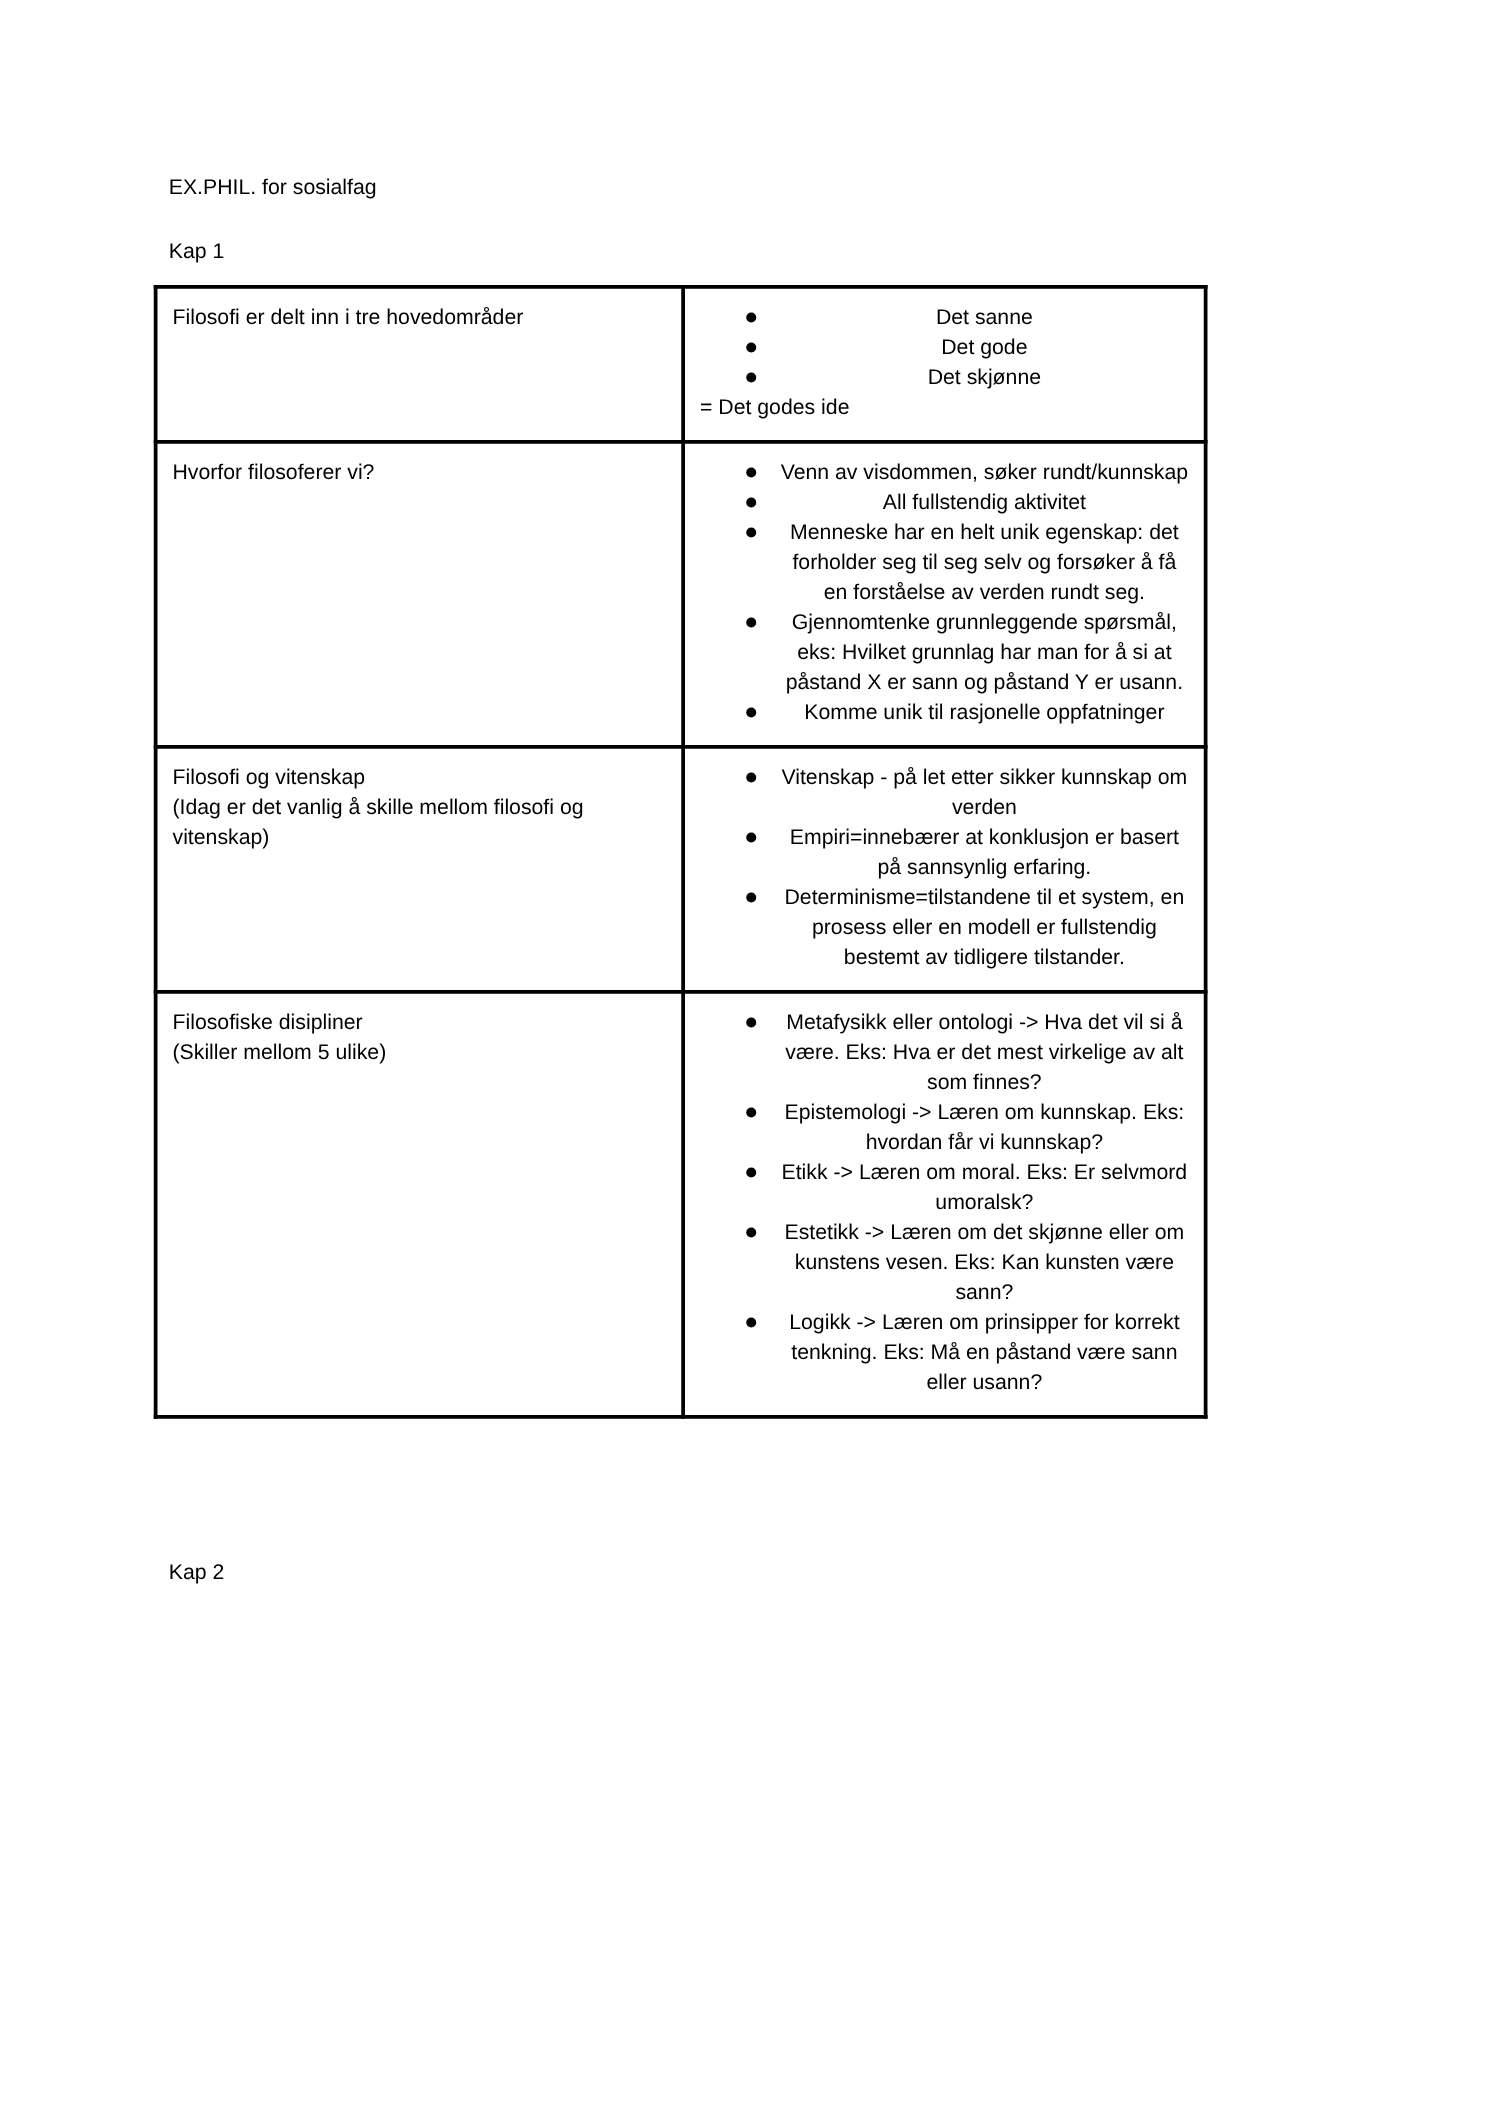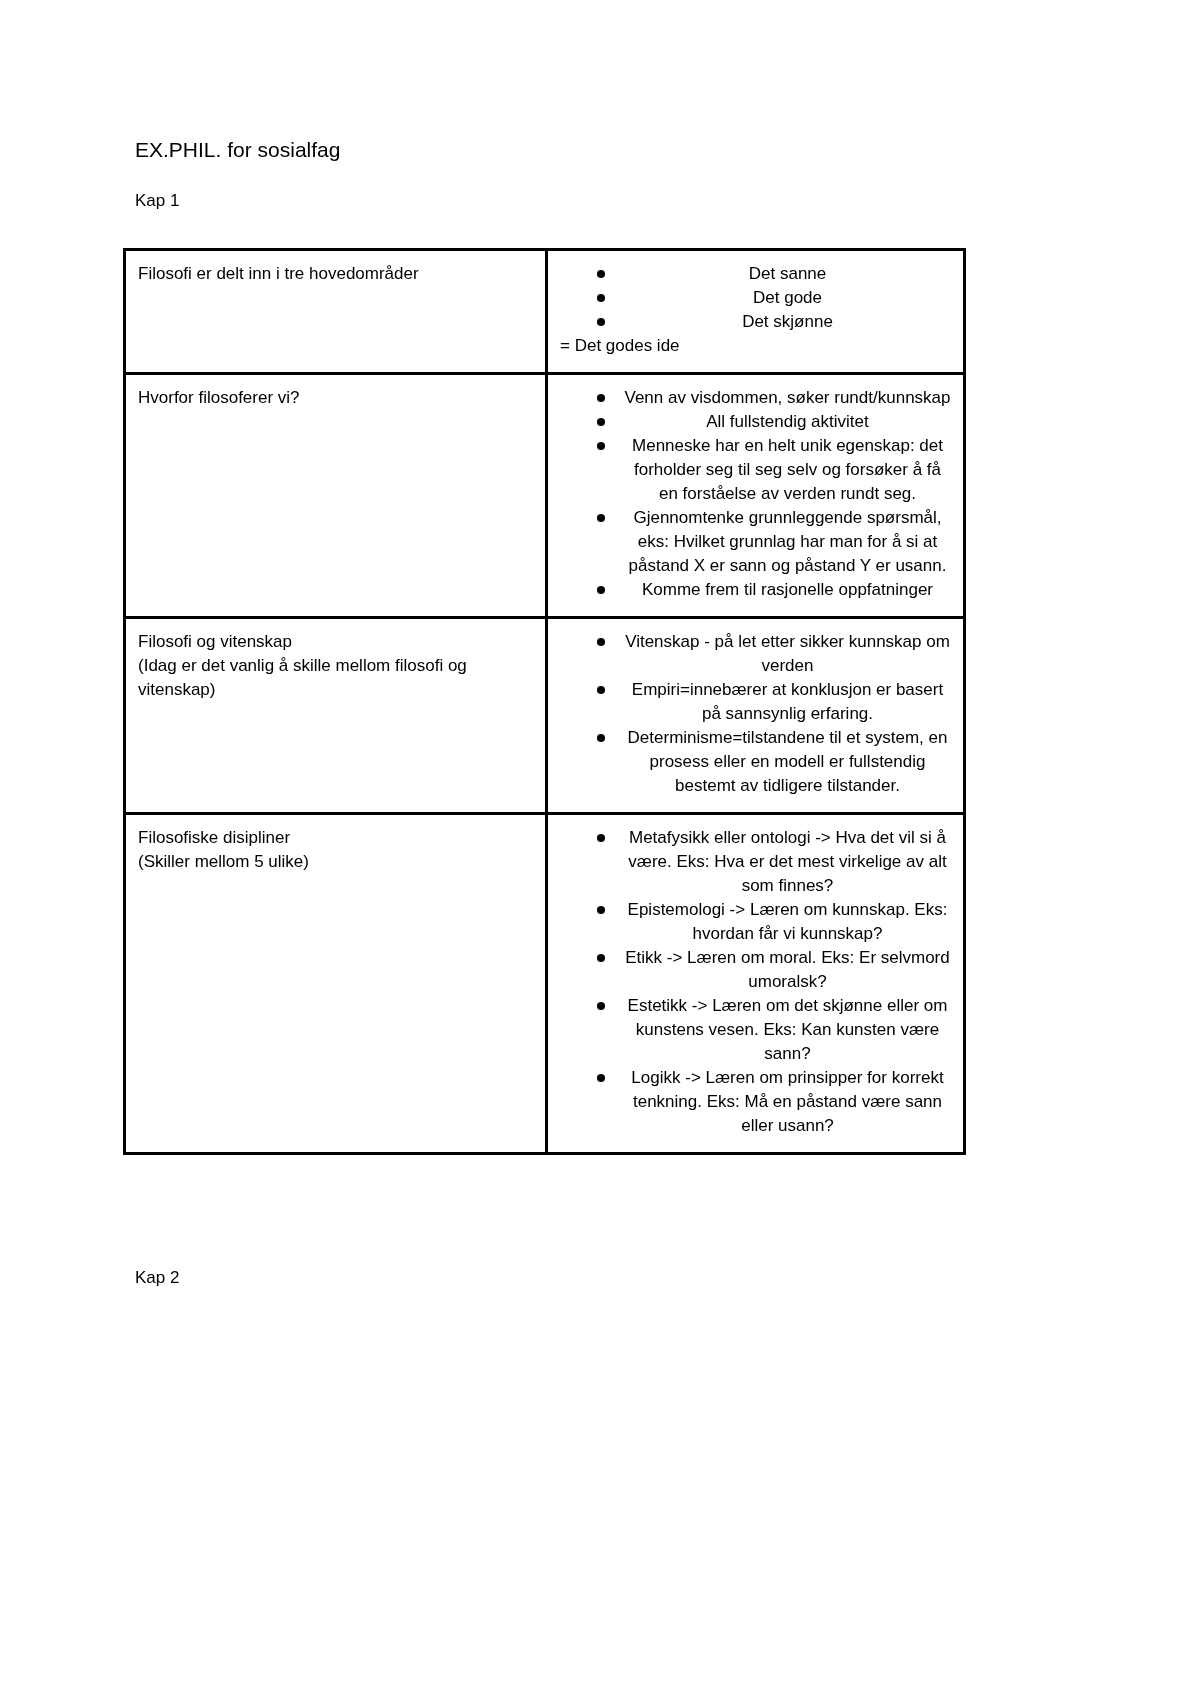--- a/index.html
+++ b/index.html
@@ -17,25 +17,25 @@
     padding: 138px 237px 60px 123px;
   }
   .heading-block {
     padding-left: 12px;
     font-size: 17px;
     line-height: 24px;
   }
   .doc-title {
     margin-bottom: 27px;
     font-weight: normal;
-    font-size: 21px;
+    font-size: 17px;
   }
   .chapter-line { font-size: 17px; }
   .notes-table {
-    margin-top: 35px;
+    margin-top: 15px;
     width: 840px;
     border-collapse: collapse;
     table-layout: fixed;
     font-size: 17px;
     line-height: 24px;
   }
   .notes-table td {
     border: 3px solid #000000;
     vertical-align: top;
     padding: 11px 12px 14px 12px;
@@ -100,21 +100,21 @@
   <tr>
     <td class="topic-cell">
             <div>Hvorfor filosoferer vi?</div>
           </td>
     <td class="detail-cell">
       <ul class="detail-list">
               <li>Venn av visdommen, søker rundt/kunnskap</li>
               <li>All fullstendig aktivitet</li>
               <li>Menneske har en helt unik egenskap:  det forholder seg til seg selv og forsøker å få en forståelse av verden rundt seg.</li>
               <li>Gjennomtenke grunnleggende spørsmål, eks: Hvilket grunnlag har man for å si at påstand X er sann og påstand Y er usann.</li>
-              <li>Komme frem til rasjonelle oppfatninger</li>
+              <li>Komme unik til rasjonelle oppfatninger</li>
             </ul>
     </td>
   </tr>
 
   <tr>
     <td class="topic-cell">
             <div>Filosofi og vitenskap</div>
             <div>(Idag er det vanlig å skille mellom filosofi og vitenskap)</div>
           </td>
     <td class="detail-cell">

